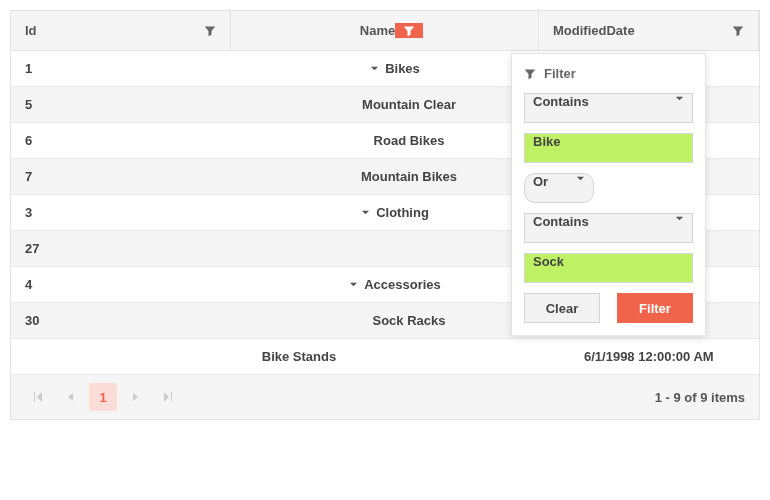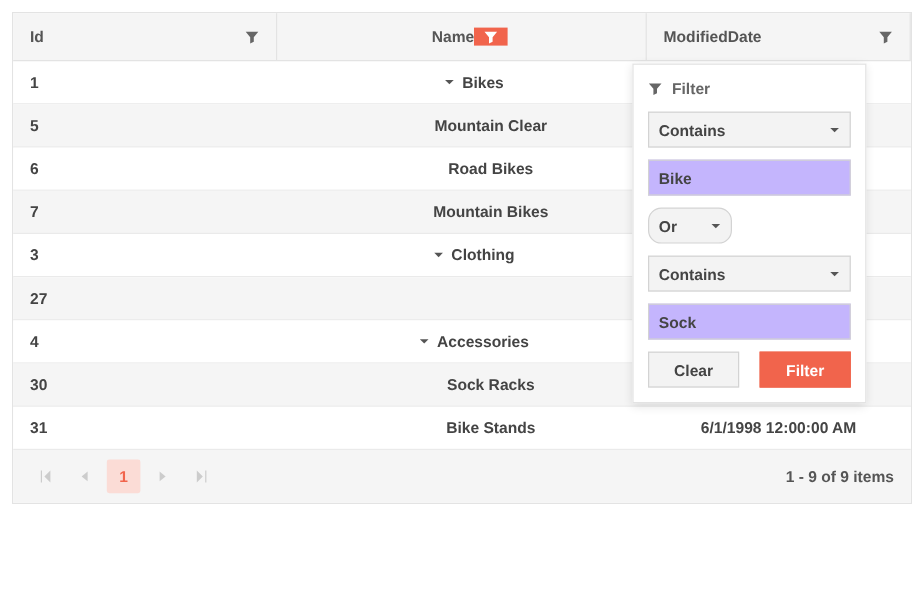--- a/index.html
+++ b/index.html
@@ -21,26 +21,26 @@
     .cell.col-date { width: 220px; padding-left: 45px; }
     .tree-arrow { display: inline-flex; margin-right: 6px; color: #555; }
     .indent-0 { padding-left: 20px; }
     .indent-1 { padding-left: 48px; }
     .pager { display: flex; align-items: center; justify-content: space-between; padding: 8px 14px; background: #f5f5f5; }
     .pager-left { display: flex; align-items: center; gap: 4px; }
     .pager-btn { width: 28px; height: 28px; display: flex; align-items: center; justify-content: center; color: #888; cursor: pointer; border-radius: 2px; }
     .pager-btn.disabled { color: #ccc; }
     .pager-btn.current { background: #fbdcd6; color: #f1644c; }
     .pager-count { color: #555; font-size: 13px; }
-    .filter-popup { position: absolute; top: 42px; left: 516px; width: 195px; background: #fff; border: 1px solid #e3e3e3; box-shadow: 0 2px 8px rgba(0,0,0,0.12); padding: 12px; z-index: 10; }
+    .filter-popup { position: absolute; top: 42px; left: 500px; width: 195px; background: #fff; border: 1px solid #e3e3e3; box-shadow: 0 2px 8px rgba(0,0,0,0.12); padding: 12px; z-index: 10; }
     .filter-popup .popup-title { display: flex; align-items: center; gap: 8px; color: #666; margin-bottom: 12px; }
-    .filter-select, .filter-input { width: 100%; height: 30px; border: 1px solid #d3d3d3; padding: 0 8px; font-size: 13px; margin-bottom: 10px; display: flex; align-items: center; justify-content: space-between; cursor: pointer; }
+    .filter-select, .filter-input { width: 100%; height: 30px; border: 1px solid #d3d3d3; padding: 0 8px; font-size: 13px; margin-bottom: 10px; display: flex; justify-content: space-between; cursor: pointer; }
     .filter-select { background: #f3f3f3; }
     .filter-select.narrow { width: 70px; border-radius: 11px; }
-    .filter-input { background: #c4b5fd; }
+    .filter-input { background: #bef264; }
     .filter-buttons { display: flex; gap: 17px; margin-top: 8px; justify-content: center; }
     .btn { flex: 1; height: 30px; border: 1px solid #d3d3d3; background: #f3f3f3; display: flex; align-items: center; justify-content: center; cursor: pointer; font-size: 13px; }
     .btn.primary { background: #f1644c; color: #fff; border: 1px solid #f1644c; }
     svg { display: block; }
   </style>
 </head>
 <body>
 
 <div class="grid">
 
@@ -180,21 +180,20 @@
         <div class="cell col-date"></div>
       </div>
       <div class="row alt">
         <div class="cell col-id">30</div>
         <div class="cell col-name">
           <span class="indent-1"><span>Sock Racks</span></span>
         </div>
         <div class="cell col-date"></div>
       </div>
       <div class="row">
-        <div class="cell col-id">31</div>
         <div class="cell col-name">
           <span class="indent-1"><span>Bike Stands</span></span>
         </div>
         <div class="cell col-date">6/1/1998 12:00:00 AM</div>
       </div>
     </div>
 
   <div class="pager">
     <div class="pager-left">
       <div class="pager-btn disabled">

